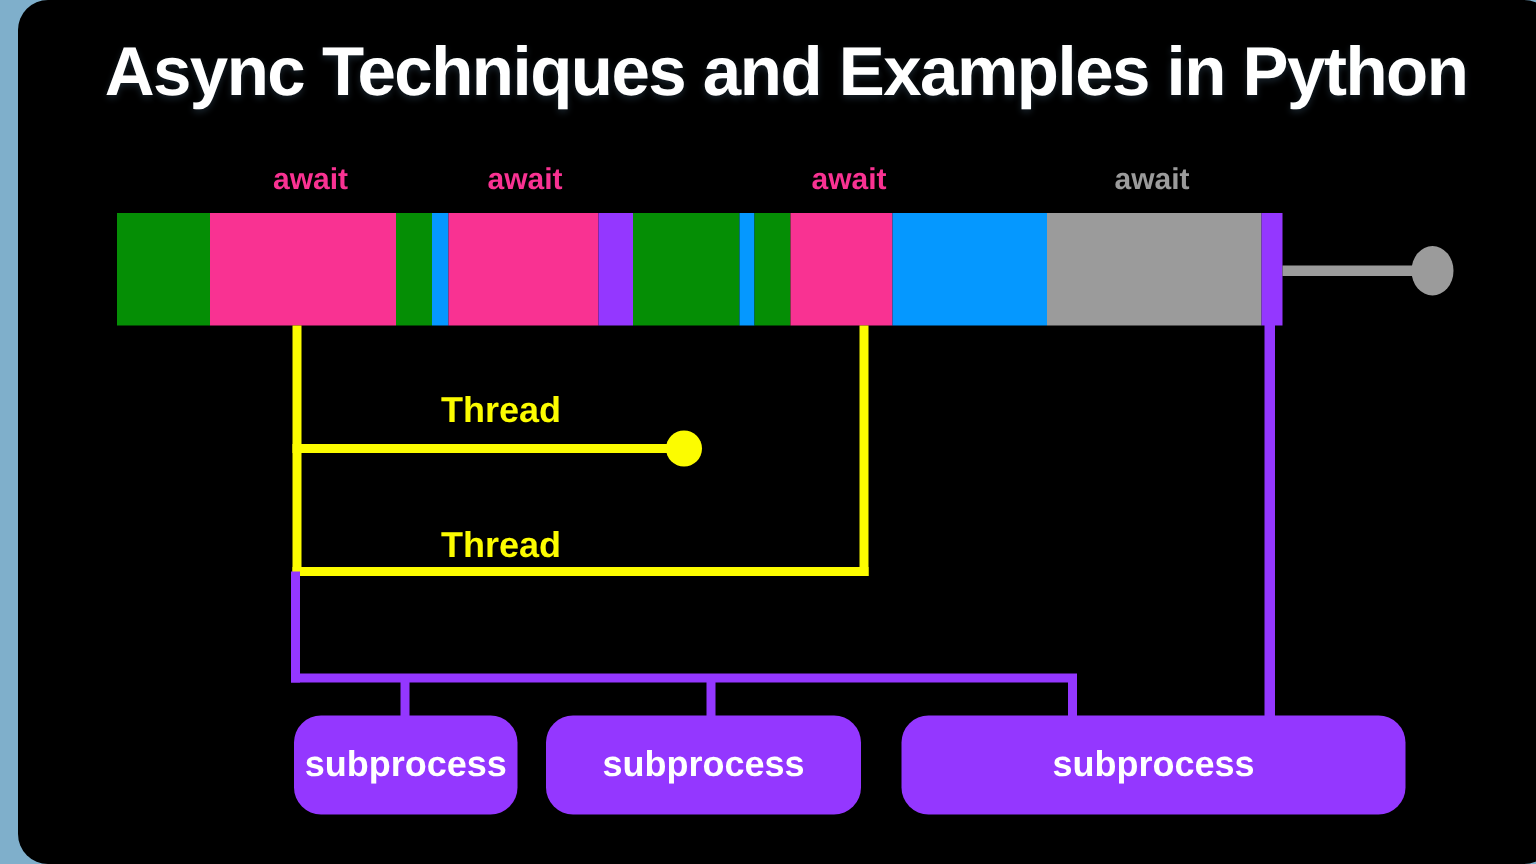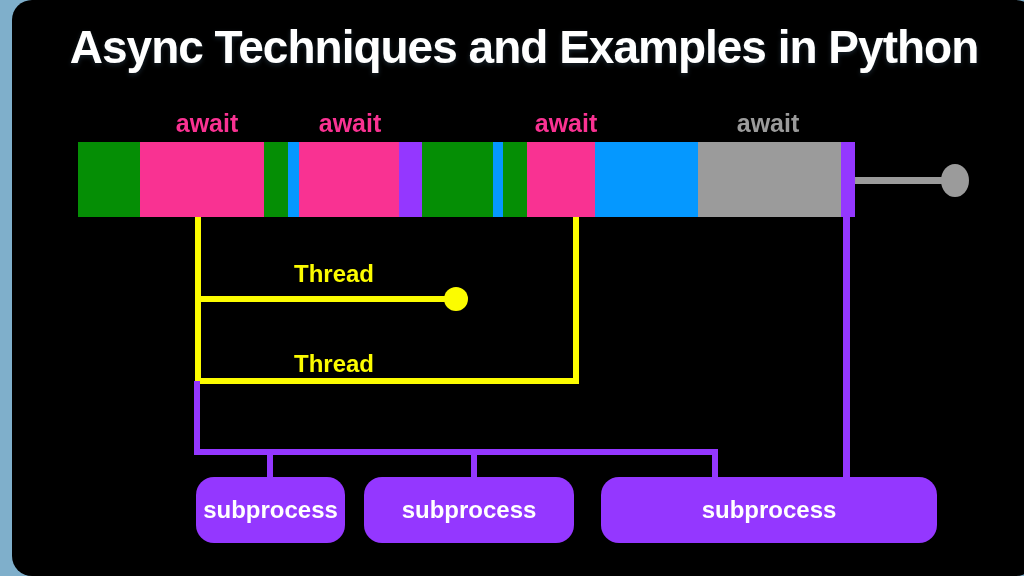--- a/index.html
+++ b/index.html
@@ -29,21 +29,21 @@
     font-weight: bold;
     letter-spacing: -1px;
     color: #ffffff;
     text-shadow: 0 2px 5px rgba(55, 80, 100, 0.45);
     white-space: nowrap;
   }
   .await {
     position: absolute;
     top: 109px;
     transform: translateX(-50%);
-    font-size: 25px;
+    font-size: 20px;
     font-weight: bold;
     white-space: nowrap;
   }
   .await-1 { left: 195px; }
   .await-2 { left: 338px; }
   .await-3 { left: 554px; }
   .await-4 { left: 756px; }
 
   .bar {
     position: absolute;

